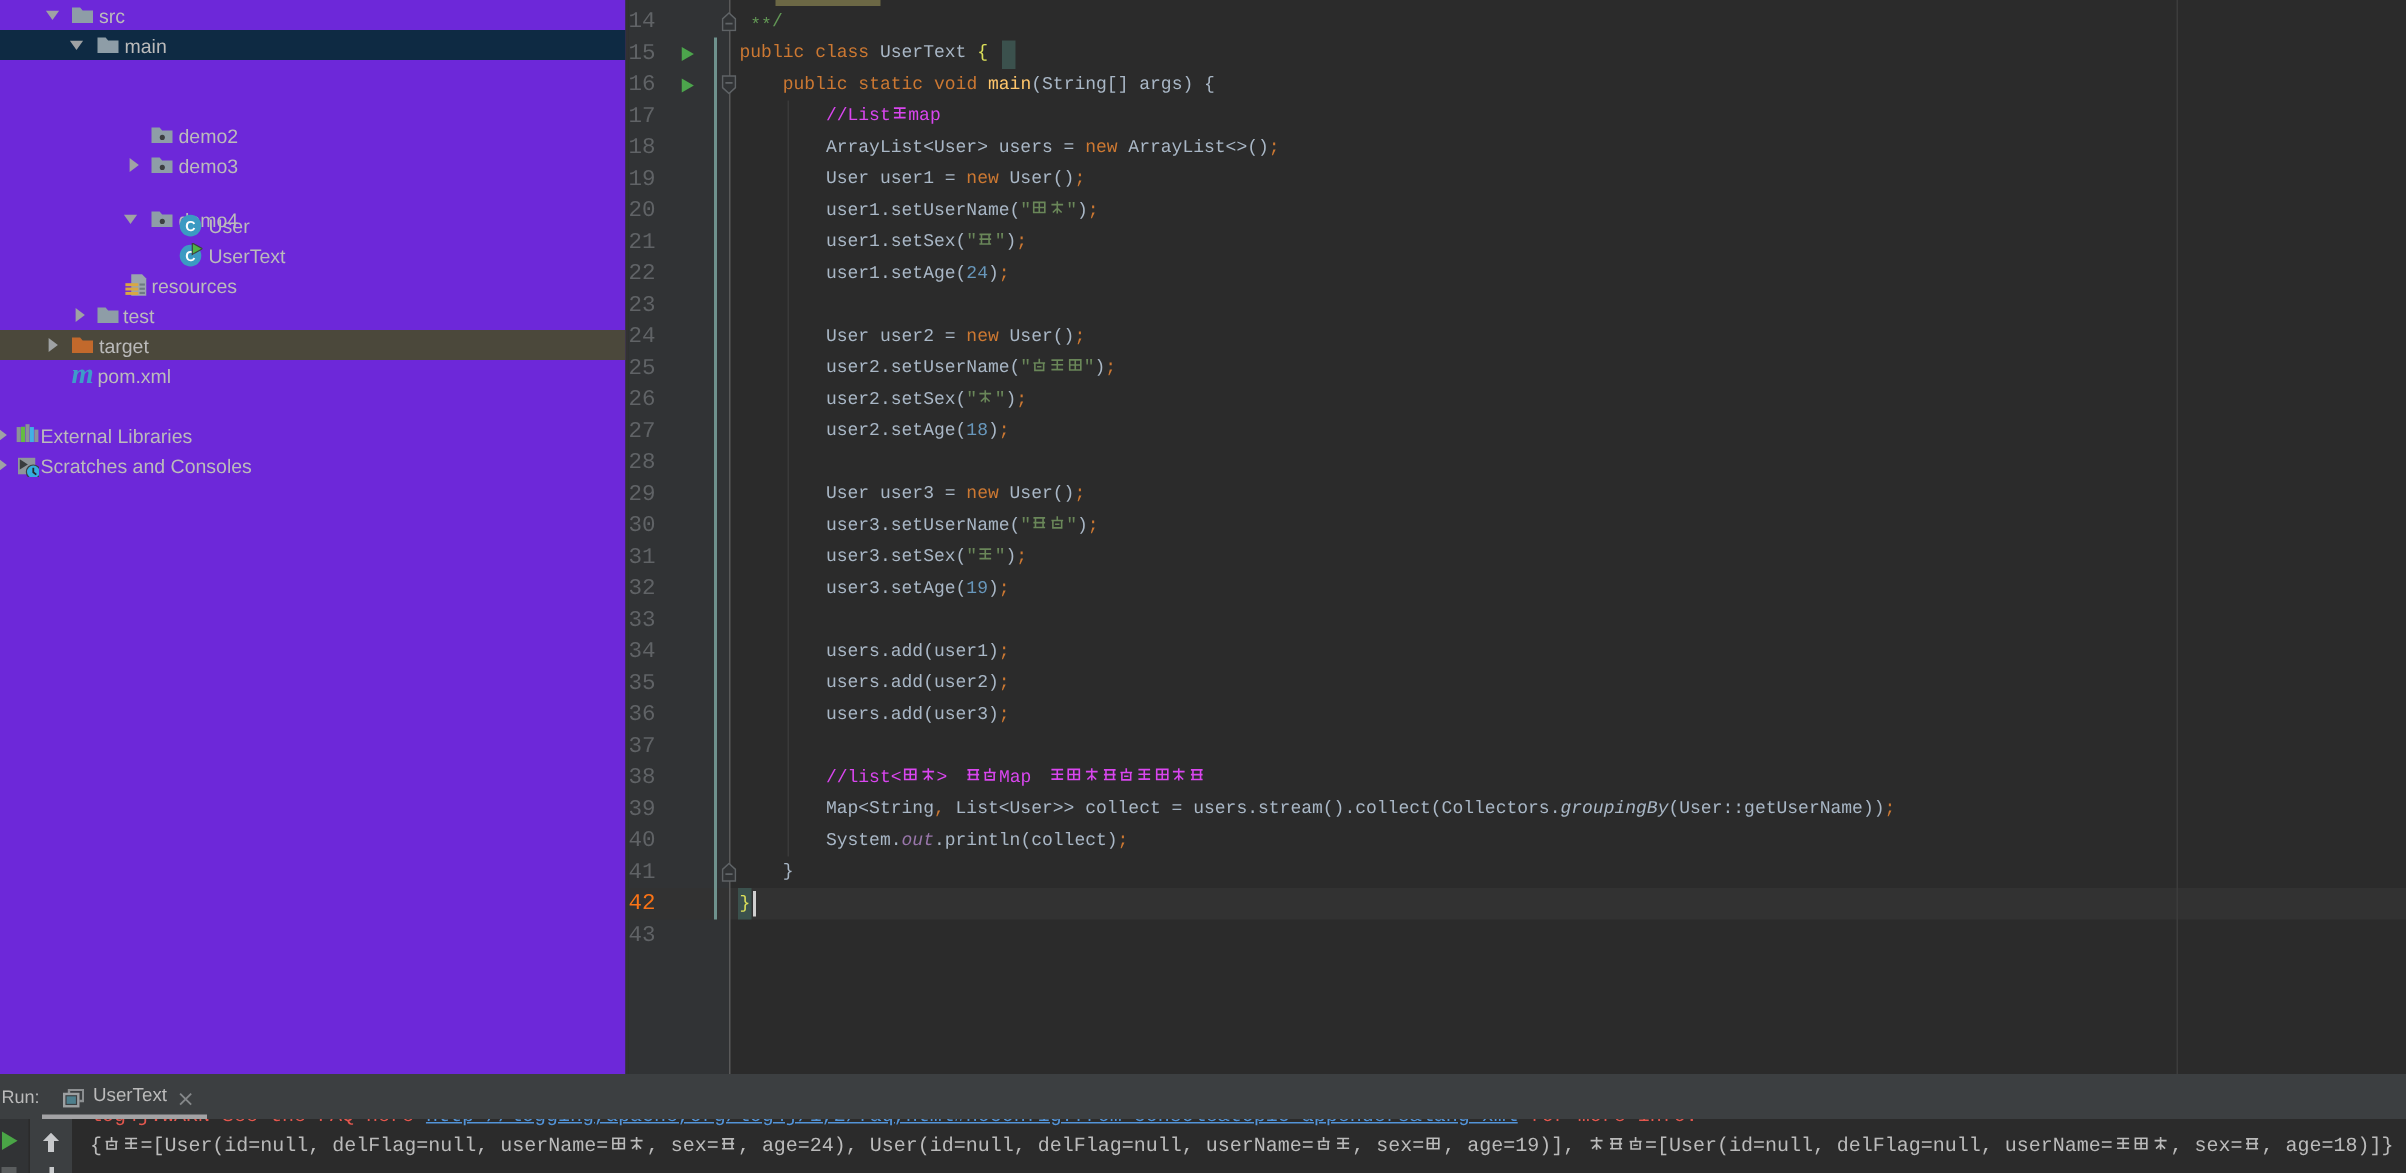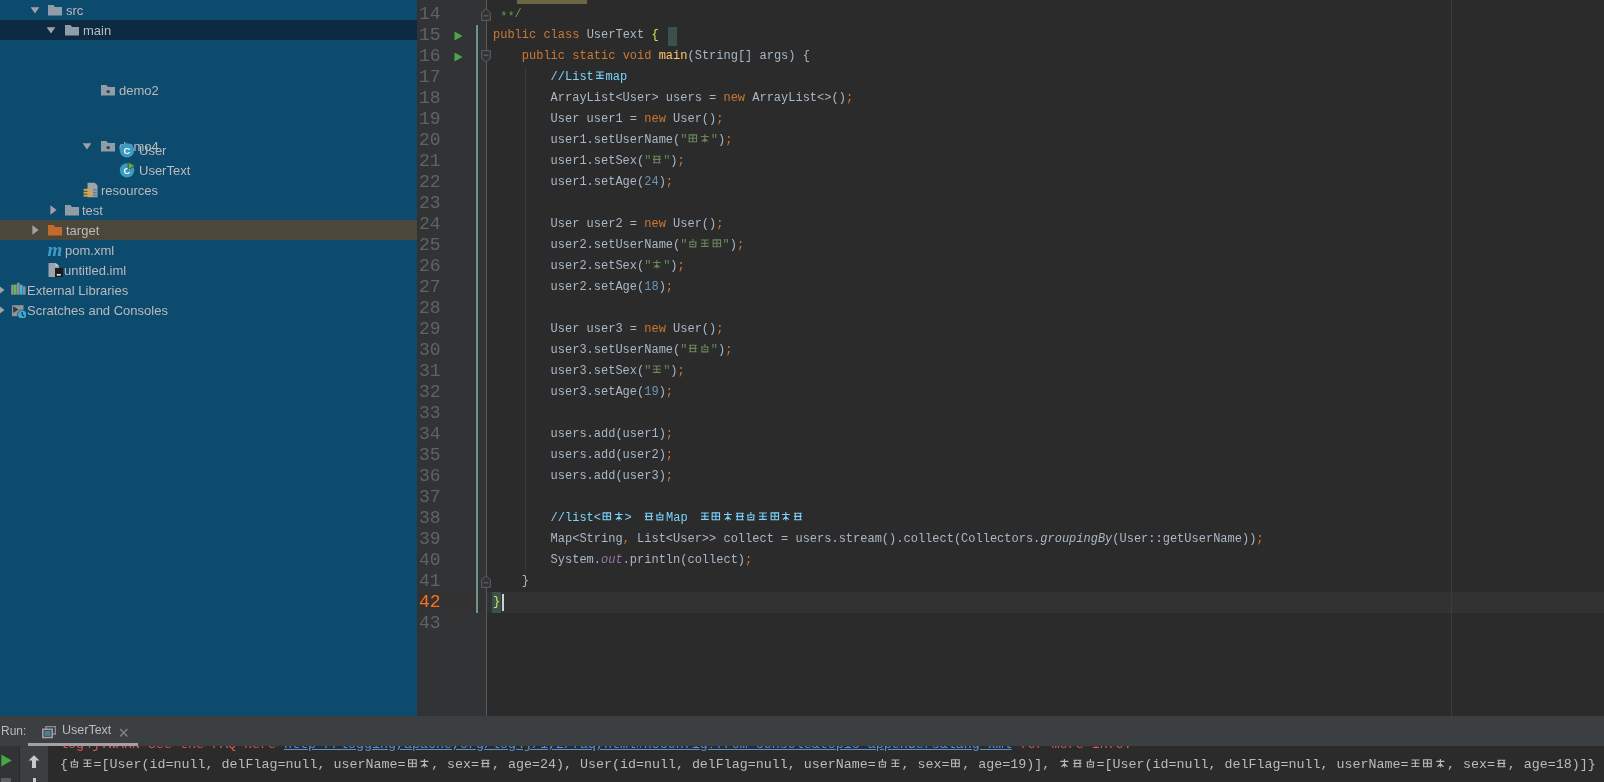--- a/index.html
+++ b/index.html
@@ -1,38 +1,38 @@
 <!DOCTYPE html>
 <html><head><meta charset="utf-8"><style>
 * { margin:0; padding:0; box-sizing:border-box; }
 html,body { width:1604px; height:782px; background:#2b2b2b; overflow:hidden; }
 body { position:relative; font-family:"Liberation Mono",monospace; }
 .abs { position:absolute; }
 
-#tree { position:absolute; left:0; top:0; width:417px; height:716px; background:#0c4a6e;
+#tree { position:absolute; left:0; top:0; width:417px; height:716px; background:#6d28d9;
         font-family:"Liberation Sans",sans-serif; font-size:13px; color:#bbbbbb; }
 .trow { position:absolute; left:0; width:417px; height:20px; }
 .trow .ar { position:absolute; top:5px; }
 .trow .ic { position:absolute; top:2px; }
 .trow .tl { position:absolute; top:2.5px; white-space:pre; }
 #divider { position:absolute; left:417px; top:0; width:2px; height:716px; background:#323232; }
 
 #gutter { position:absolute; left:419px; top:0; width:67px; height:716px; background:#313335; }
 #gutline { position:absolute; left:486px; top:0; width:1px; height:716px; background:#595959; }
 #lnums { position:absolute; left:419px; top:4px; width:18px; text-align:right;
-         font-size:18px; line-height:21px; color:#606366; white-space:pre; }
+         font-size:15px; line-height:21px; color:#606366; white-space:pre; }
 .fm { position:absolute; left:481px; }
 
 #caretline { position:absolute; left:419px; top:592px; width:1185px; height:21px; background:#323232; }
 #code { position:absolute; left:493px; top:4px; font-size:12px; line-height:21px;
         color:#a9b7c6; white-space:pre; }
 .k { color:#cc7832; font-weight:normal; }
 .s { color:#6a8759; }
 .n { color:#6897bb; }
-.c { color:#7dd3fc; }
+.c { color:#d946ef; }
 .d { color:#629755; }
 .m { color:#ffc66b; }
 .f { color:#9876aa; font-style:italic; }
 .gi { font-style:italic; }
 .bm { color:#dce05a; }
 .cj { display:inline-block; height:12px; vertical-align:-1px; }
 .cj svg { display:block; stroke:currentColor; stroke-width:1.1; fill:none; }
 .fs { display:inline-block; width:11px; }
 #bh1 { position:absolute; left:668px; top:26.5px; width:9px; height:19.5px; background:#3b514d; }
 #bh2 { position:absolute; left:492px; top:592px; width:9px; height:21px; background:#3b514d; }
@@ -76,20 +76,30 @@
       </svg>
       <span class="tl" style="left:83px">main</span>
     </div>
 <div class="trow" style="top:80px;">
       <svg class="ic" viewBox="0 0 16 16" width="16" height="16" style="left:100px">
         <path d="M1 3h5.4l1.7 2H15v8.4H1z" fill="#8e9da7"></path>
         <circle cx="8.2" cy="9.6" r="1.7" fill="#3c3f41"></circle>
       </svg>
       <span class="tl" style="left:119px">demo2</span>
     </div>
+<div class="trow" style="top:100px;">
+      <svg class="ar" viewBox="0 0 10 10" width="10" height="10" style="left:84px">
+        <path d="M2.4 0.3l6.2 4.7-6.2 4.7z" fill="#9fa2a4"></path>
+      </svg>
+      <svg class="ic" viewBox="0 0 16 16" width="16" height="16" style="left:100px">
+        <path d="M1 3h5.4l1.7 2H15v8.4H1z" fill="#8e9da7"></path>
+        <circle cx="8.2" cy="9.6" r="1.7" fill="#3c3f41"></circle>
+      </svg>
+      <span class="tl" style="left:119px">demo3</span>
+    </div>
 <div class="trow" style="top:136px;">
       <svg class="ar" viewBox="0 0 10 10" width="10" height="10" style="left:82px">
         <path d="M0.6 2.2h8.8L5 8.4z" fill="#9fa2a4"></path>
       </svg>
       <svg class="ic" viewBox="0 0 16 16" width="16" height="16" style="left:100px">
         <path d="M1 3h5.4l1.7 2H15v8.4H1z" fill="#8e9da7"></path>
         <circle cx="8.2" cy="9.6" r="1.7" fill="#3c3f41"></circle>
       </svg>
       <span class="tl" style="left:119px">demo4</span>
     </div>
@@ -140,29 +150,20 @@
       <svg class="ic" viewBox="0 0 16 16" width="16" height="16" style="left:47px">
         <path d="M1 3h5.4l1.7 2H15v8.4H1z" fill="#c2692c"></path>
       </svg>
       <span class="tl" style="left:66px">target</span>
     </div>
 <div class="trow" style="top:240px;">
       <svg class="ic" viewBox="0 0 16 16" width="16" height="16" style="left:47px">
         <text x="8" y="13.5" text-anchor="middle" font-family="Liberation Serif" font-size="19" font-style="italic" font-weight="bold" fill="#3e9cc9">m</text>
       </svg>
       <span class="tl" style="left:65px">pom.xml</span>
-    </div>
-<div class="trow" style="top:260px;">
-      <svg class="ic" viewBox="0 0 16 16" width="16" height="16" style="left:47px">
-        <path d="M1.5 1h7L12 4v11H1.5z" fill="#9aa5ad"></path>
-        <path d="M8.5 1v3H12z" fill="#c6ced4"></path>
-        <rect x="8" y="6" width="8" height="9" fill="#1c1c1c"></rect>
-        <rect x="9.8" y="12" width="4" height="1.6" fill="#e8e8e8"></rect>
-      </svg>
-      <span class="tl" style="left:64px">untitled.iml</span>
     </div>
 <div class="trow" style="top:280px;">
       <svg class="ar" viewBox="0 0 10 10" width="10" height="10" style="left:-4px">
         <path d="M2.4 0.3l6.2 4.7-6.2 4.7z" fill="#9fa2a4"></path>
       </svg>
       <svg class="ic" viewBox="0 0 16 16" width="16" height="16" style="left:10px">
         <rect x="1.1" y="2.7" width="2.7" height="10.0" fill="#8b9297"></rect>
         <rect x="4.0" y="2.5" width="2.7" height="10.2" fill="#64bb43"></rect>
         <rect x="7.0" y="0.8" width="2.7" height="11.9" fill="#8b9297"></rect>
         <rect x="9.9" y="2.7" width="2.7" height="10.0" fill="#42b1e4"></rect>

